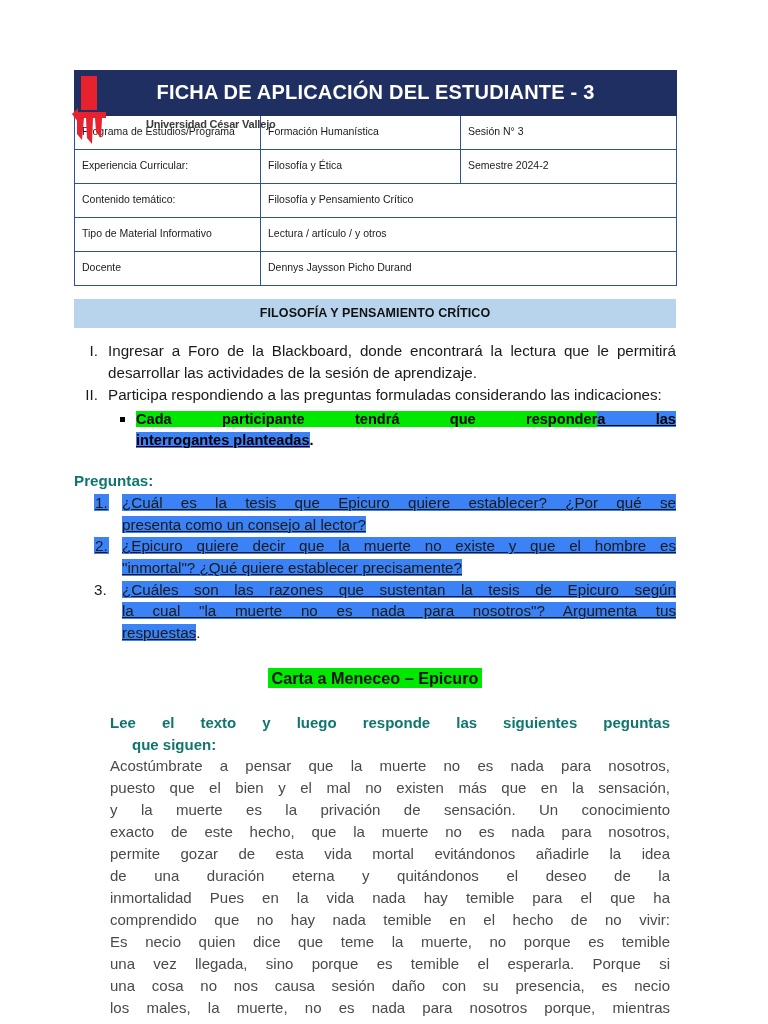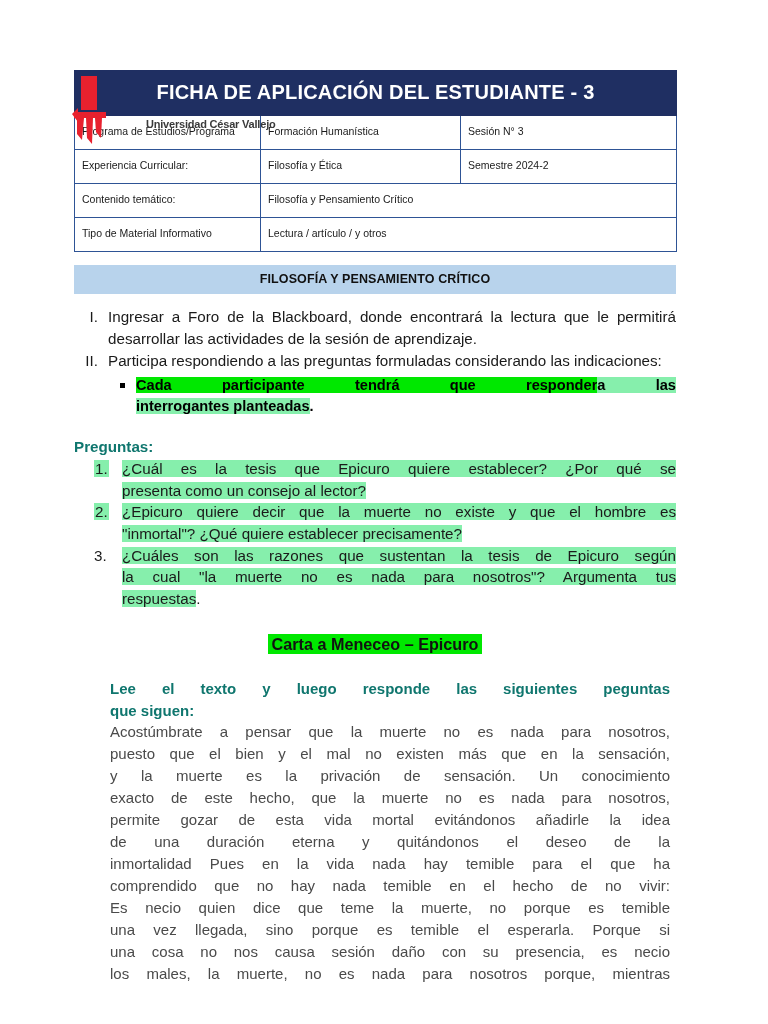--- a/index.html
+++ b/index.html
@@ -137,21 +137,21 @@
     height: 5px;
     background: #000000;
   }
   .bullet-line {
     display: block;
     text-align: justify;
     text-align-last: justify;
   }
   .bullet-line.last { text-align-last: left; }
   .hl-green { background: #00e800; text-align: center; }
-  .hl-yellow { background: #86efac; }
+  .hl-yellow { background: #3b82f6; text-decoration: underline; }
 
   
   .preguntas-head {
     margin-top: 21px;
     font-size: 15.2px;
     font-weight: bold;
     color: #0f766e;
   }
   .q-list {
     margin: 3px 0 0 0;
@@ -197,21 +197,21 @@
     font-size: 15px;
     font-weight: bold;
     line-height: 1.42;
     color: #0f766e;
   }
   .lee-head .ln {
     display: block;
     text-align: justify;
     text-align-last: justify;
   }
-  .lee-head .ln.last { text-align-last: left; }
+  .lee-head .ln.last { text-align-last: left; margin-left: 22px; }
 
   
   .body-para {
     margin: 0 0 0 36px;
     width: 560px;
     font-size: 15px;
     line-height: 1.465;
     color: #4a4a4a;
   }
   .body-para .ln {
@@ -258,20 +258,24 @@
           <td>Filosofía y Ética</td>
           <td>Semestre 2024-2</td>
         </tr>
         <tr>
           <td>Contenido temático:</td>
           <td colspan="2">Filosofía y Pensamiento Crítico</td>
         </tr>
         <tr>
           <td>Tipo de Material Informativo</td>
           <td colspan="2">Lectura / artículo / y otros</td>
+        </tr>
+        <tr>
+          <td>Docente</td>
+          <td colspan="2">Dennys Jaysson Picho Durand</td>
         </tr>
       </tbody>
         </table>
     </div>
 
     <div class="band">FILOSOFÍA Y PENSAMIENTO CRÍTICO</div>
 
     <ul class="roman-list">
       <li class="roman-item">
         <span class="roman-marker">I.</span>

